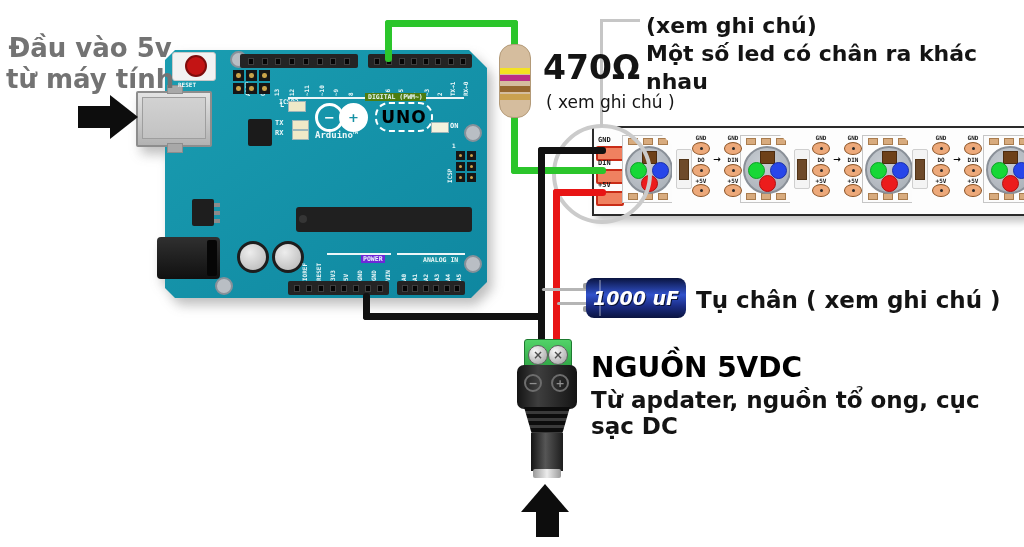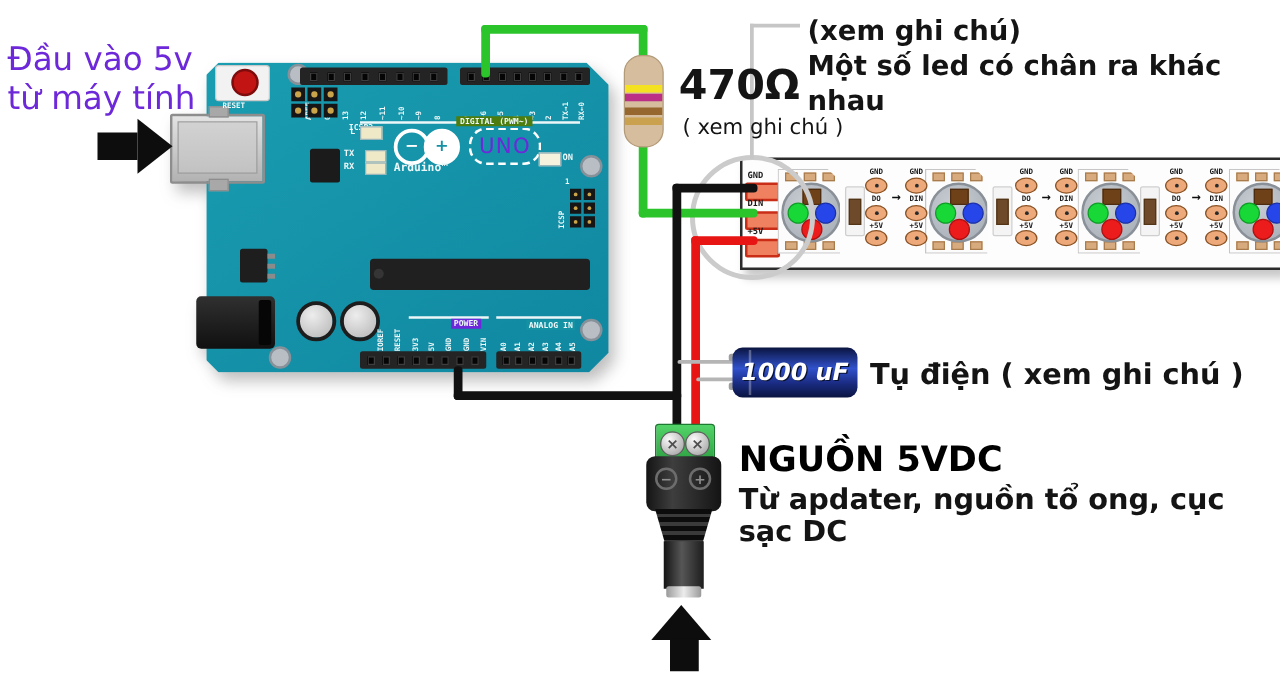--- a/index.html
+++ b/index.html
@@ -1,21 +1,21 @@
 <!DOCTYPE html>
 <html><head>
 <meta charset="utf-8">
 <style>
   html,body{margin:0;padding:0;background:#fff;}
   #canvas{position:relative;width:1024px;height:547px;background:#ffffff;overflow:hidden;
           font-family:"DejaVu Sans","Liberation Sans",sans-serif;color:#111;}
   .abs{position:absolute;}
 
   
-  .note-big{font-weight:400;font-size:26px;line-height:31px;color:#6d28d9;}
+  .note-big{font-weight:700;font-size:26px;line-height:31px;color:#737373;text-align:center;}
   .note-med{font-weight:800;font-size:22px;line-height:28px;color:#141414;}
   .res-val{font-weight:800;font-size:33px;color:#141414;}
   .res-note{font-weight:400;font-size:17px;color:#141414;}
   .cap-note{font-weight:700;font-size:23px;color:#141414;}
   .pwr-title{font-weight:800;font-size:28px;color:#000000;}
   .pwr-sub{font-weight:700;font-size:23px;color:#141414;}
 
   
   .arr-right-shaft{left:78px;top:106px;width:32px;height:22px;background:#0d0d0d;}
   .arr-right-head{left:110px;top:95px;width:0;height:0;border-top:22px solid transparent;
@@ -42,21 +42,21 @@
   .ipin::after{content:"";position:absolute;inset:29%;background:#c9a44a;border-radius:50%;}
   .reset-btn{left:7px;top:2px;width:42px;height:27px;background:#f2f2f2;border-radius:3px;
              border:1px solid #c9c9c9;}
   .reset-cap{left:20px;top:5px;width:18px;height:18px;border-radius:50%;background:#c31414;border:2px solid #7e0c0c;}
   .led-rect{position:absolute;background:#efe9c8;border:1px solid #9db6ba;}
   .chip-sq{position:absolute;background:#1b1b1b;border-radius:2px;}
   .logo-circle{position:absolute;width:23px;height:23px;border-radius:50%;border:3px solid #fff;
                display:flex;align-items:center;justify-content:center;font-weight:800;font-size:13px;color:#fff;}
   .logo-circle.fill{background:#fff;color:#1591a4;}
   .uno-oval{position:absolute;border:2px dashed #fff;border-radius:14px;display:flex;align-items:center;
-            justify-content:center;font-weight:400;font-size:17px;letter-spacing:1px;color:#6d28d9;}
+            justify-content:center;font-weight:700;font-size:17px;letter-spacing:1px;color:#000000;}
   .usb{left:-29px;top:41px;width:72px;height:52px;background:linear-gradient(180deg,#e3e3e3,#b2b2b2);
        border:2px solid #8d8d8d;border-radius:2px;}
   .usb-in{position:absolute;left:4px;top:4px;right:4px;height:40px;background:linear-gradient(180deg,#d2d2d2,#c2c2c2);border:1px solid #9e9e9e;}
   .usb-tab{position:absolute;background:#a8a8a8;border:1px solid #8d8d8d;}
   .bjack{left:-8px;top:187px;width:63px;height:42px;background:linear-gradient(180deg,#303030,#101010);border-radius:4px;}
   .bjack-face{position:absolute;right:3px;top:3px;width:10px;height:36px;background:#060606;border-radius:2px;}
   .ecap{position:absolute;width:26px;height:26px;border-radius:50%;background:radial-gradient(circle at 38% 32%,#ededed,#b4b4b4);border:3px solid #1d1d1d;}
   .transistor{left:27px;top:149px;width:22px;height:27px;background:#1e1e1e;border-radius:2px;}
   .tleg{position:absolute;left:49px;width:6px;height:4px;background:#8b8b8b;}
   .longic{left:131px;top:157px;width:176px;height:25px;background:#202020;border-radius:3px;}
@@ -464,16 +464,16 @@
   <div class="abs note-big" style="left:6px;top:33px;">
     <div>Đầu vào 5v</div>
     <div>từ máy tính</div>
   </div>
   <div class="abs res-val" style="left:543px;top:48px;">470Ω</div>
   <div class="abs res-note" style="left:546px;top:92px;">( xem ghi chú )</div>
   <div class="abs note-med" style="left:646px;top:12px;width:370px;">
     <div>(xem ghi chú)</div>
     <div>Một số led có chân ra khác nhau</div>
   </div>
-  <div class="abs cap-note" style="left:696px;top:287px;">Tụ điện ( xem ghi chú )</div>
+  <div class="abs cap-note" style="left:696px;top:287px;">Tụ chân ( xem ghi chú )</div>
   <div class="abs pwr-title" style="left:591px;top:351px;">NGUỒN 5VDC</div>
   <div class="abs pwr-sub" style="left:591px;top:387px;">Từ apdater, nguồn tổ ong, cục sạc DC</div>
 </div>
 
 </body></html>

